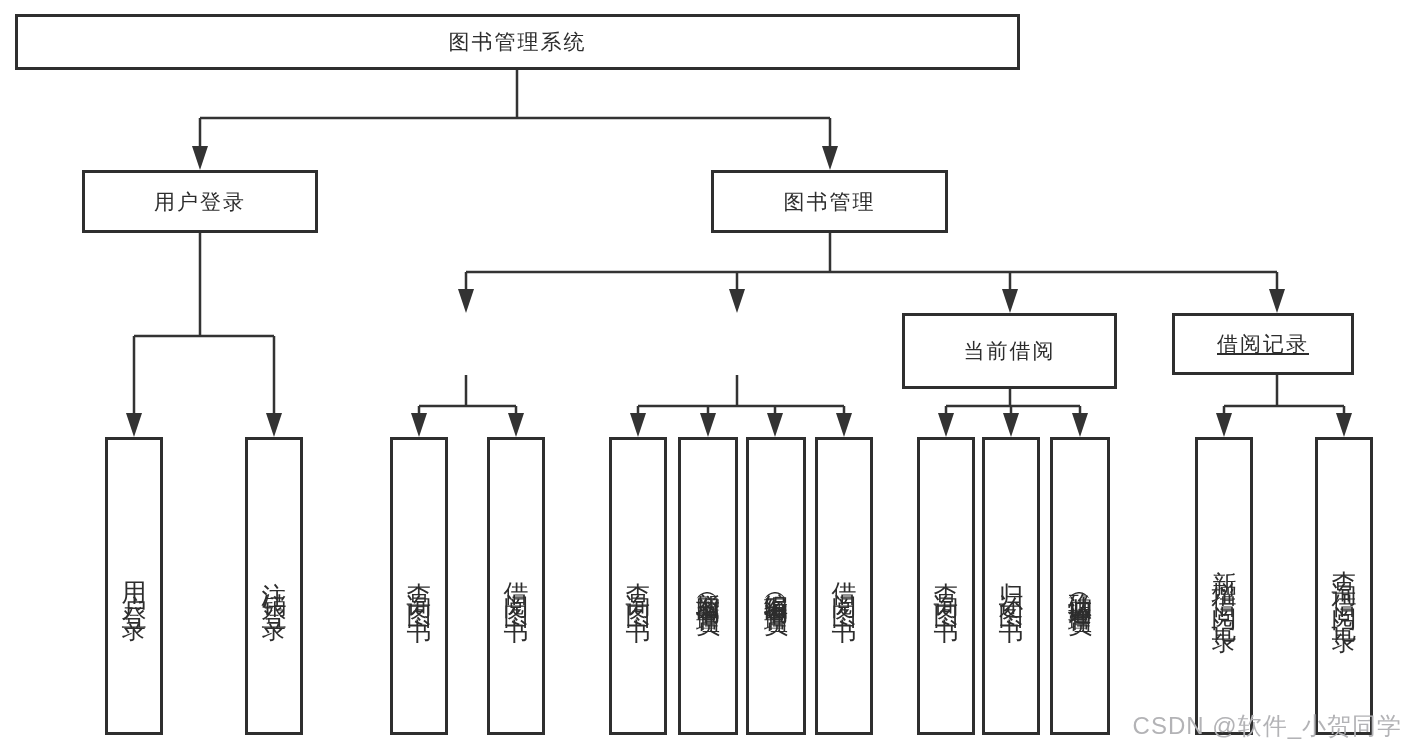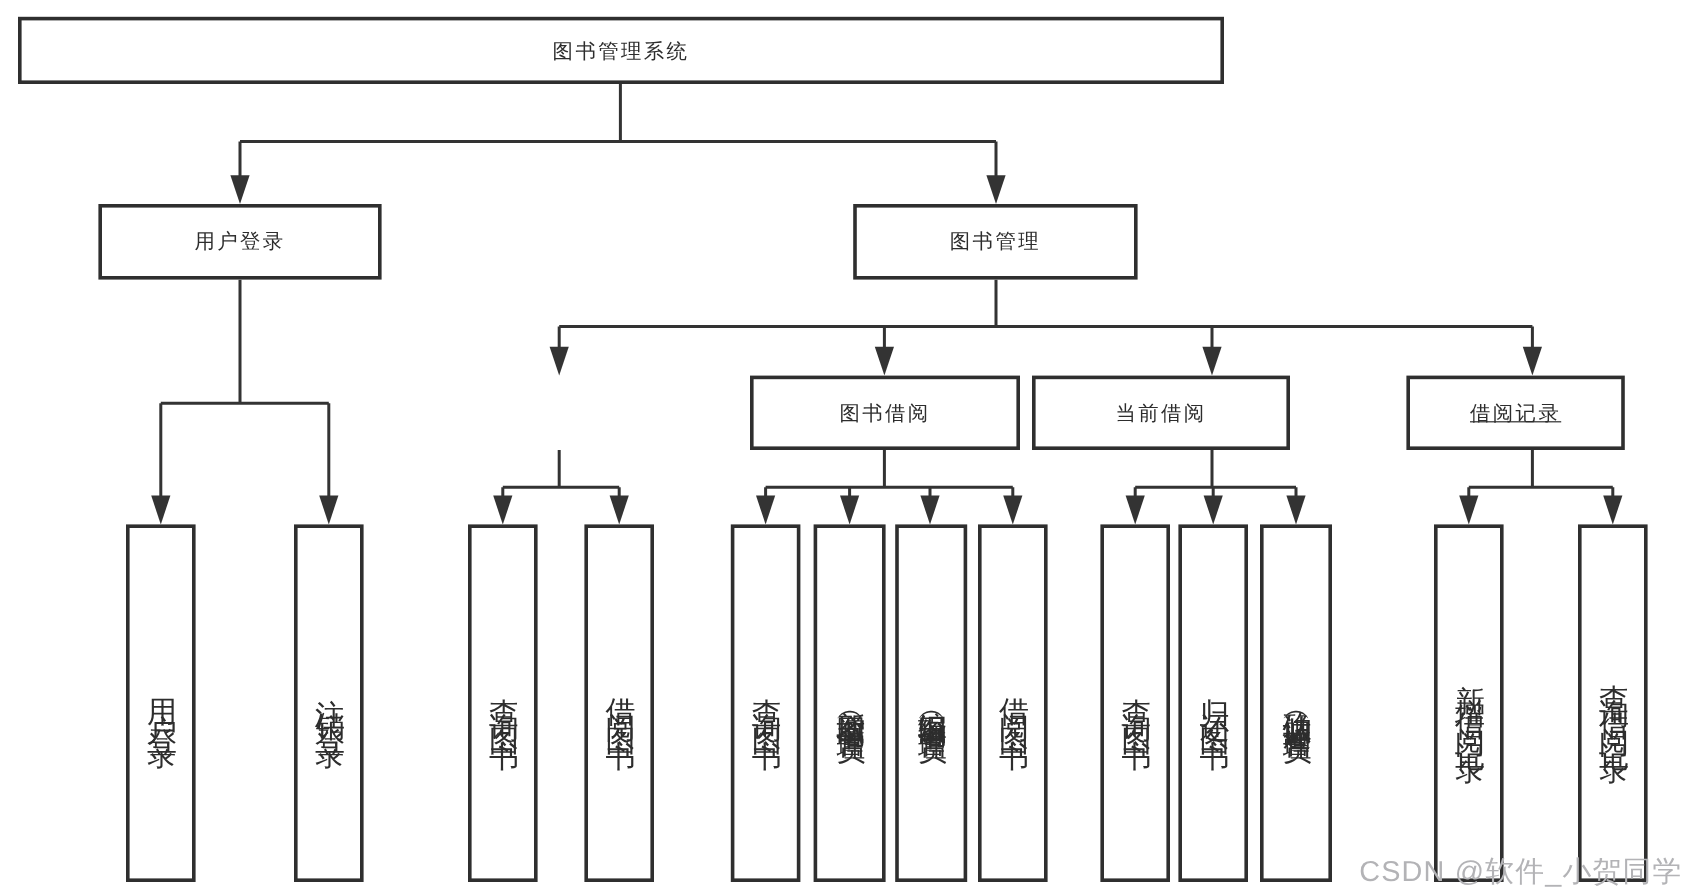--- a/index.html
+++ b/index.html
@@ -21,42 +21,42 @@
   .node {
     position: absolute;
     box-sizing: border-box;
     border: 3px solid #2f2f2f;
     background: #ffffff;
     display: flex;
     align-items: center;
     justify-content: center;
     color: #2d2d2d;
   }
-  .hnode { font-size: 17px; letter-spacing: 2px; }
+  .hnode { font-size: 21px; letter-spacing: 2px; }
   .leaf { width: 58px; top: 437px; height: 298px; }
   .leaf .vtext {
     writing-mode: vertical-rl;
     text-orientation: mixed;
     font-size: 25px;
     letter-spacing: 12px;
     line-height: 1;
     color: #2d2d2d;
     white-space: nowrap;
   }
   .leaf .vtext.tight {
     font-size: 24px;
     letter-spacing: 3px;
   }
   
   #n-root      { left: 15px;   top: 14px;  width: 1005px; height: 56px; }
   #n-userlogin { left: 82px;   top: 170px; width: 236px;  height: 63px; }
   #n-bookmgmt  { left: 711px;  top: 170px; width: 237px;  height: 63px; }
   #n-newbook   { left: 363px;  top: 313px; width: 207px;  height: 62px; }
   #n-borrow    { left: 625px;  top: 313px; width: 225px;  height: 62px; }
-  #n-current   { left: 860px;  top: 313px; width: 215px;  height: 62px; }
+  #n-current   { left: 902px;  top: 313px; width: 215px;  height: 76px; }
   #n-records   { left: 1172px; top: 313px; width: 182px;  height: 62px; text-decoration: underline; }
   #l-ul-login   { left: 105px;  }
   #l-ul-logout  { left: 245px;  }
   #l-nb-query   { left: 390px;  }
   #l-nb-borrow  { left: 487px;  }
   #l-bb-query   { left: 609px;  }
   #l-bb-add     { left: 678px;  width: 60px; }
   #l-bb-edit    { left: 746px;  width: 60px; }
   #l-bb-borrow  { left: 815px;  }
   #l-cb-query   { left: 917px;  }
@@ -125,23 +125,20 @@
     <span>图书管理系统</span>
   </div>
 
   <div class="node hnode" id="n-userlogin">
     <span>用户登录</span>
   </div>
   <div class="node hnode" id="n-bookmgmt">
     <span>图书管理</span>
   </div>
 
-  <div class="node hnode" id="n-borrow">
-    <span>图书借阅</span>
-  </div>
   <div class="node hnode" id="n-current">
     <span>当前借阅</span>
   </div>
   <div class="node hnode" id="n-records">
     <span>借阅记录</span>
   </div>
 
   <div class="node leaf" id="l-ul-login">
     <span class="vtext">用户登录</span>
   </div>

